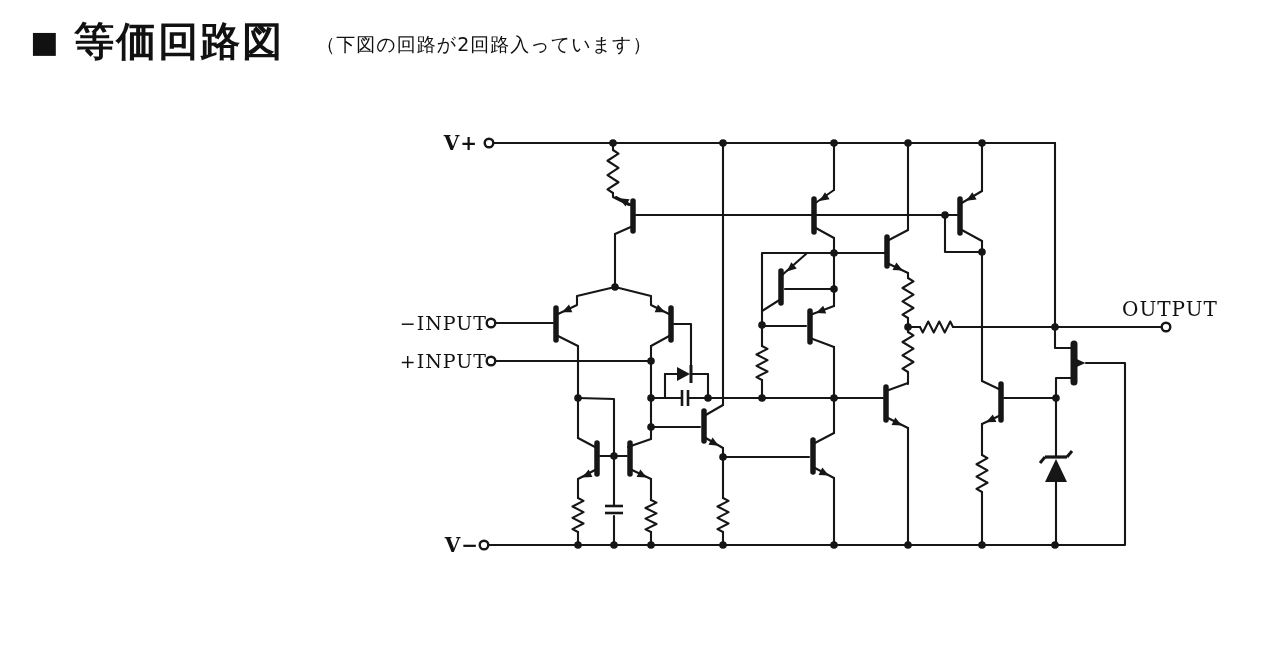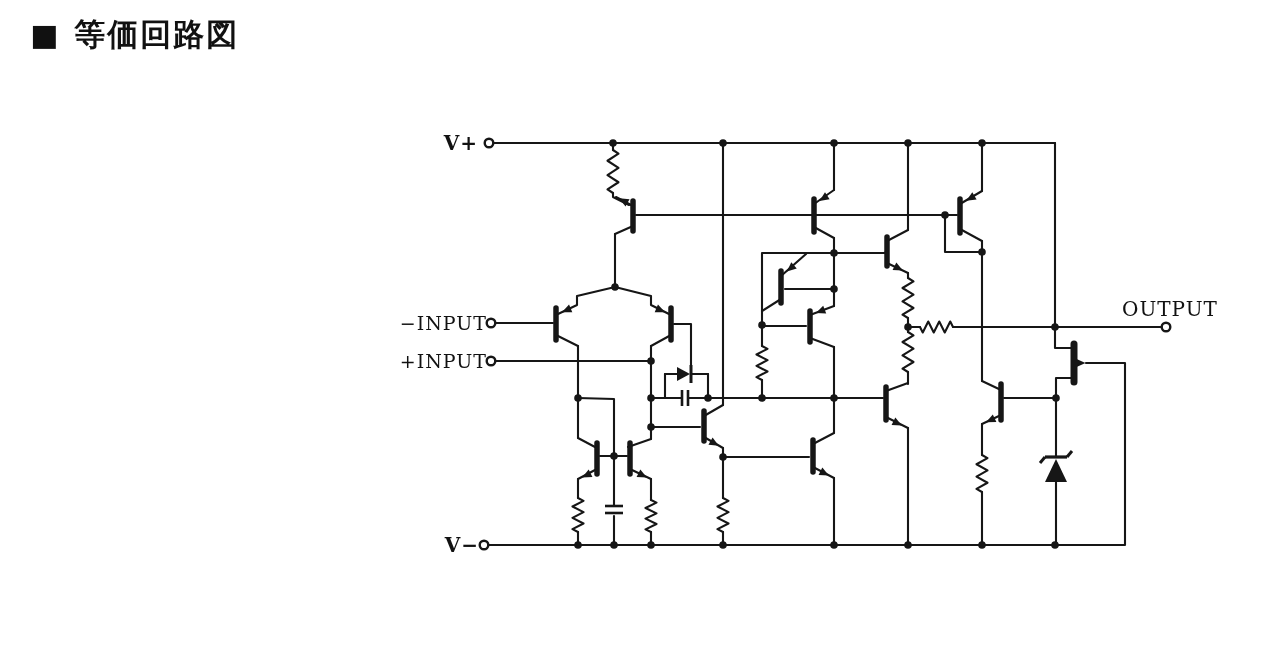--- a/index.html
+++ b/index.html
@@ -1,31 +1,32 @@
 <!DOCTYPE html>
 <html><head>
 <meta charset="utf-8">
 <style>
   html,body{margin:0;padding:0;background:#fff;}
   #page{position:relative;width:1280px;height:651px;background:#ffffff;overflow:hidden;
         font-family:"DejaVu Sans","Liberation Sans",sans-serif;}
   #header{position:absolute;left:30px;top:14px;display:flex;align-items:center;color:#111;}
   #bullet{font-size:30px;line-height:30px;margin-right:16px;}
-  #title{font-size:31px;font-weight:bold;letter-spacing:2px;}
+  #title{font-size:40px;font-weight:bold;letter-spacing:2px;}
   #subtitle{font-size:19px;margin-left:32px;letter-spacing:1px;padding-top:6px;}
   #schematic{position:absolute;left:0;top:0;}
   svg text{font-family:"DejaVu Serif","Liberation Serif",serif;fill:#111;}
 </style>
 </head>
 <body>
 
 <div id="page">
   <div id="header">
     <span id="bullet">■</span>
     <span id="title">等価回路図</span>
+    <span id="subtitle">（下図の回路が2回路入っています）</span>
   </div>
   <div id="schematic"><svg width="1280" height="651" viewBox="0 0 1280 651">
         <g>
           <path d="M493 143 L1055 143" fill="none" stroke="#161616" stroke-width="2.1" stroke-linecap="round" stroke-linejoin="round"></path>
           <path d="M1055 143 L1055 348 L1072 348" fill="none" stroke="#161616" stroke-width="2.1" stroke-linecap="round" stroke-linejoin="round"></path>
           <path d="M613 143 L613 150" fill="none" stroke="#161616" stroke-width="2.1" stroke-linecap="round" stroke-linejoin="round"></path>
           <path d="M613 193 L613 197 L629 205" fill="none" stroke="#161616" stroke-width="2.1" stroke-linecap="round" stroke-linejoin="round"></path>
           <path d="M633 206 L616 197" fill="none" stroke="#161616" stroke-width="2.1" stroke-linecap="round" stroke-linejoin="round"></path>
           <path d="M633 226 L615 234" fill="none" stroke="#161616" stroke-width="2.1" stroke-linecap="round" stroke-linejoin="round"></path>
           <path d="M615 234 L615 287" fill="none" stroke="#161616" stroke-width="2.1" stroke-linecap="round" stroke-linejoin="round"></path>

